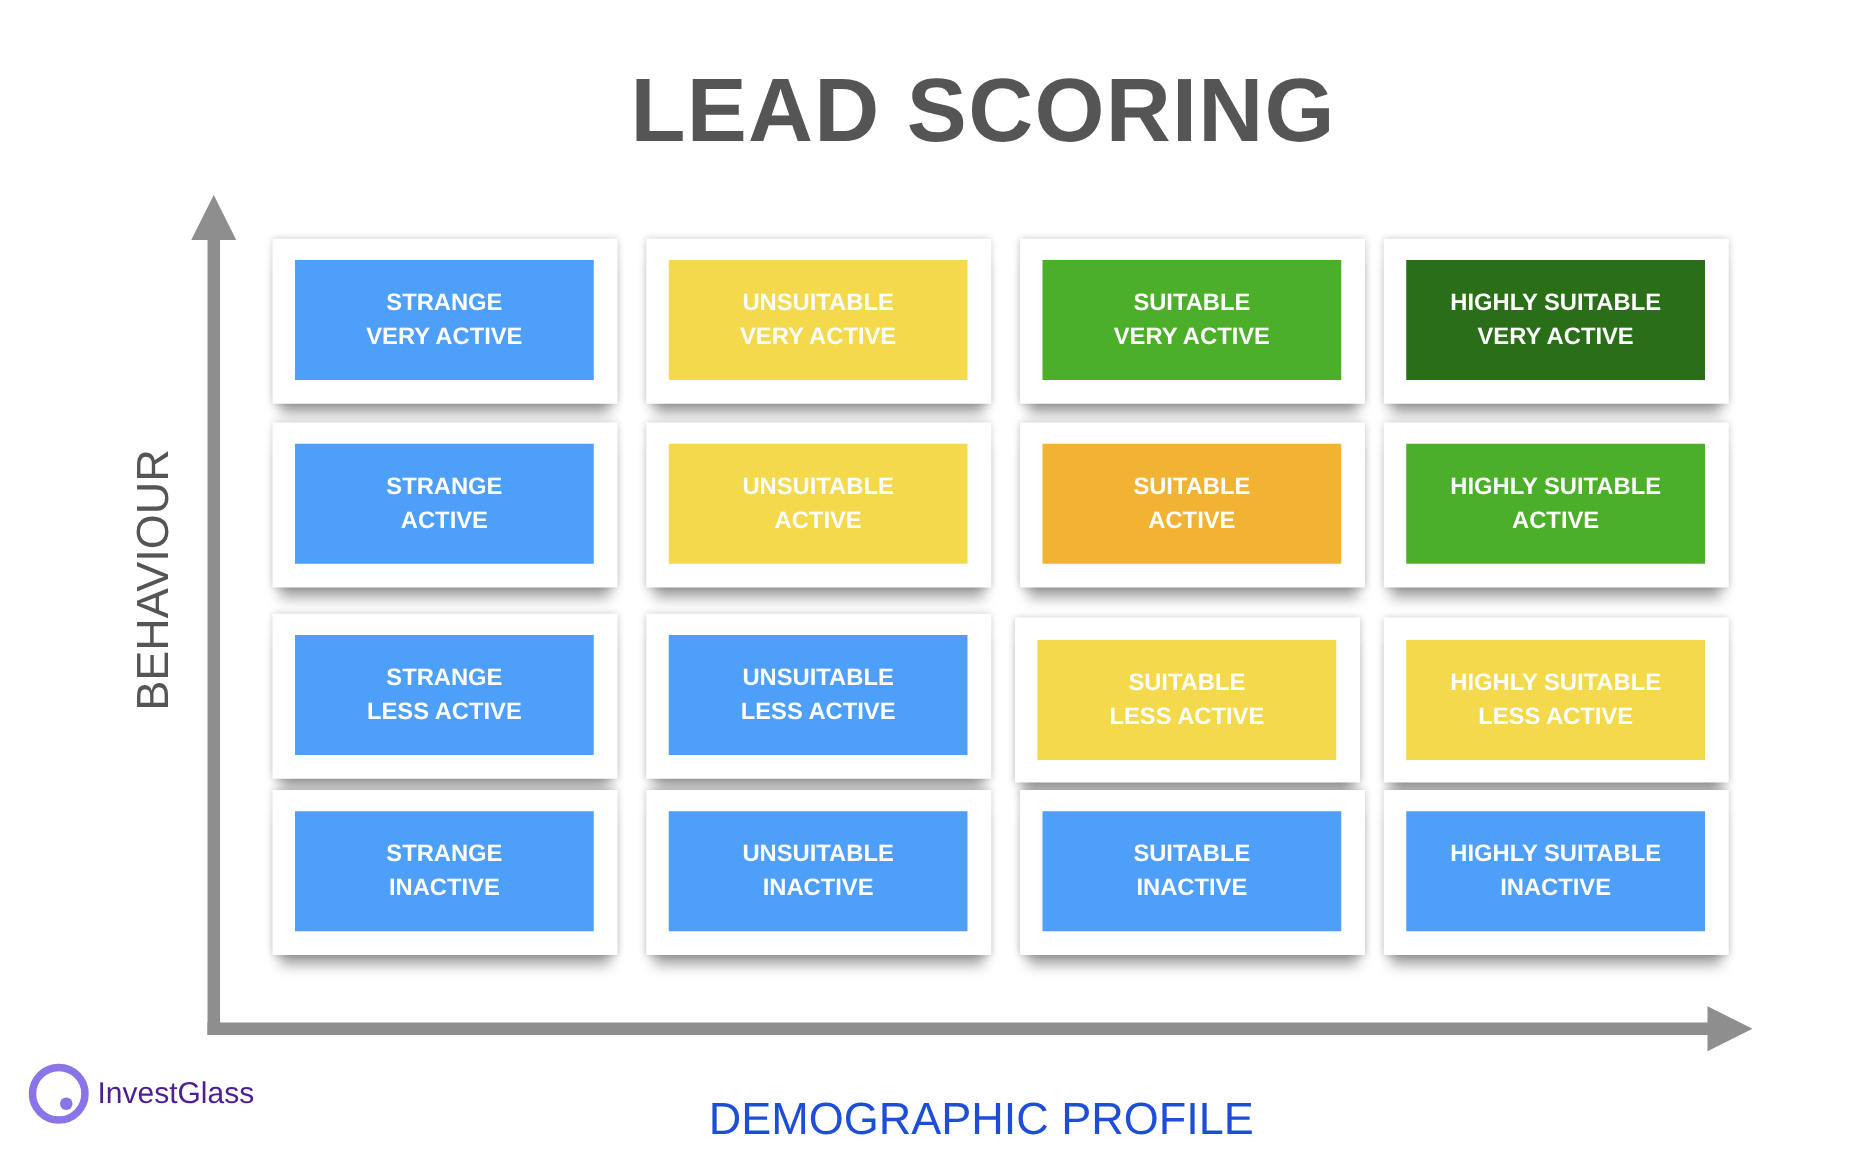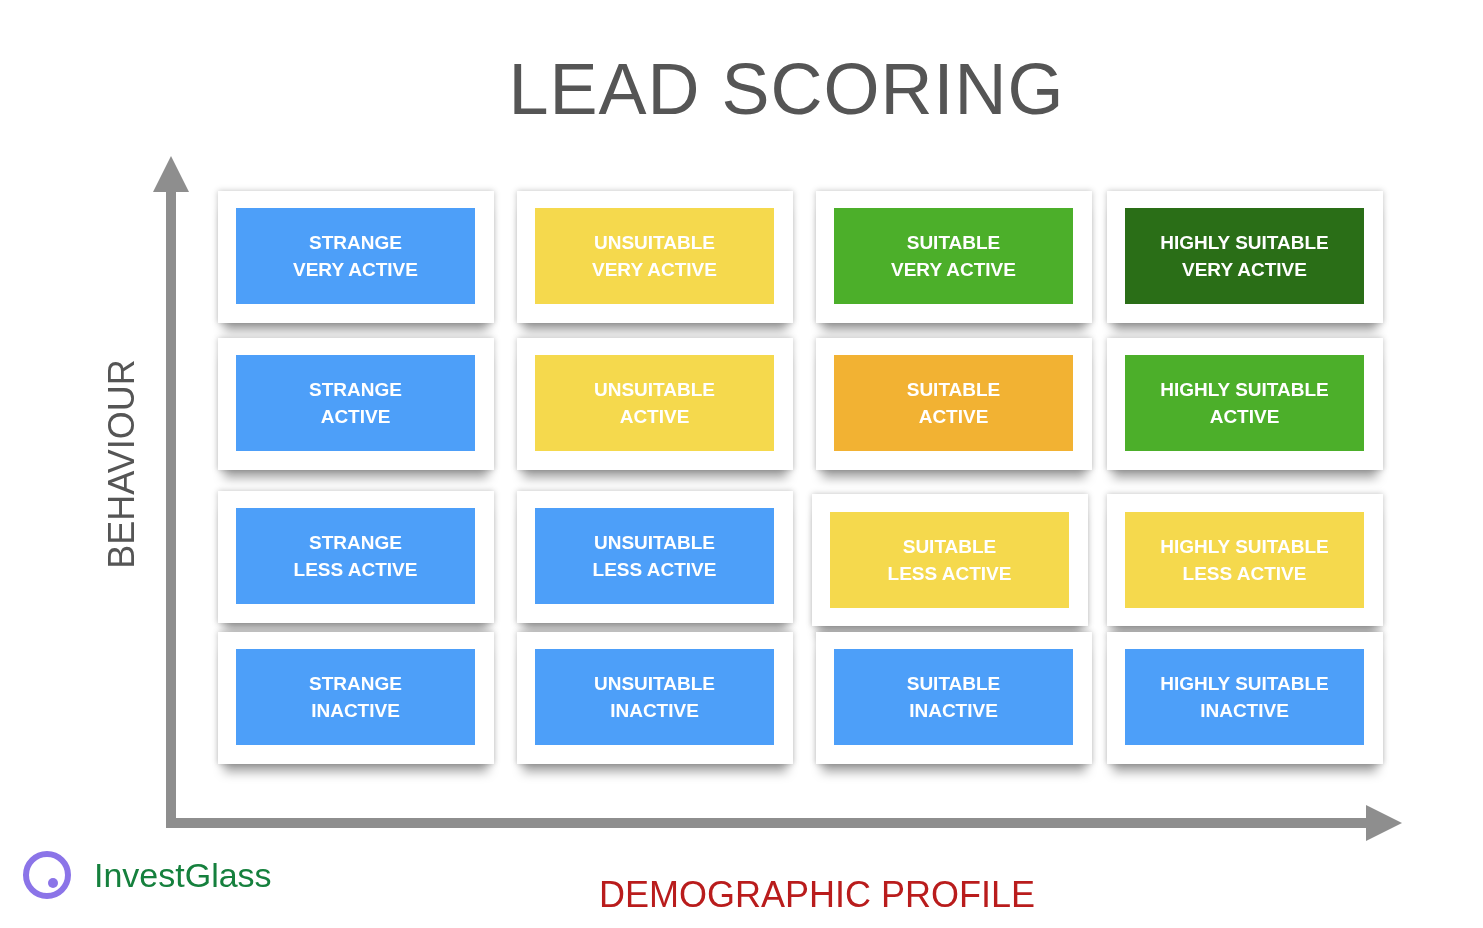--- a/index.html
+++ b/index.html
@@ -1,28 +1,28 @@
 <!DOCTYPE html>
 <html><head>
 <meta charset="utf-8">
 <style>
   html, body { margin:0; padding:0; background:#ffffff; }
   body { width:1483px; height:928px; position:relative; overflow:hidden; font-family:"Liberation Sans", sans-serif; }
-  .title { position:absolute; left:0; right:0; top:48px; text-align:center; font-size:72px; font-weight:normal; color:#555555; letter-spacing:1px; padding-left:90px; }
+  .title { position:absolute; left:0; right:0; top:48px; text-align:center; font-size:72px; font-weight:bold; color:#555555; letter-spacing:1px; padding-left:90px; }
   .y-axis-line { position:absolute; left:166px; top:180px; width:10px; height:648px; background:#8e8e8e; }
   .y-arrow { position:absolute; left:153px; top:156px; width:0; height:0; border-left:18px solid transparent; border-right:18px solid transparent; border-bottom:36px solid #8e8e8e; }
   .x-axis-line { position:absolute; left:166px; top:818px; width:1204px; height:10px; background:#8e8e8e; }
   .x-arrow { position:absolute; left:1366px; top:805px; width:0; height:0; border-top:18px solid transparent; border-bottom:18px solid transparent; border-left:36px solid #8e8e8e; }
   .y-label { position:absolute; left:122px; top:464px; transform:translate(-50%,-50%) rotate(-90deg); font-size:36px; color:#555555; white-space:nowrap; }
-  .x-label { position:absolute; left:785px; top:874px; transform:translateX(-50%); font-size:36px; color:#b91c1c; white-space:nowrap;margin-left:32px; }
+  .x-label { position:absolute; left:785px; top:874px; transform:translateX(-50%); font-size:36px; color:#1d4ed8; white-space:nowrap; }
   .card { position:absolute; background:#ffffff; box-shadow:0 0 6px rgba(0,0,0,0.25), 0 14px 10px -6px rgba(0,0,0,0.35); }
   .tile { position:absolute; color:#ffffff; font-weight:bold; font-size:19px; line-height:27px; text-align:center; display:flex; flex-direction:column; align-items:center; justify-content:center; }
   .logo { position:absolute; left:22px; top:850px; display:flex; align-items:center; }
   .logo-mark { width:50px; height:50px; position:relative; }
-  .logo-text { font-size:34px; color:#15803d; margin-left:22px; }
+  .logo-text { font-size:24px; color:#4c1d95; margin-left:6px; }
 </style>
 </head>
 <body>
 
 <div class="title">LEAD SCORING</div>
 
 <div class="y-axis-line"></div>
 <div class="y-arrow"></div>
 <div class="x-axis-line"></div>
 <div class="x-arrow"></div>

